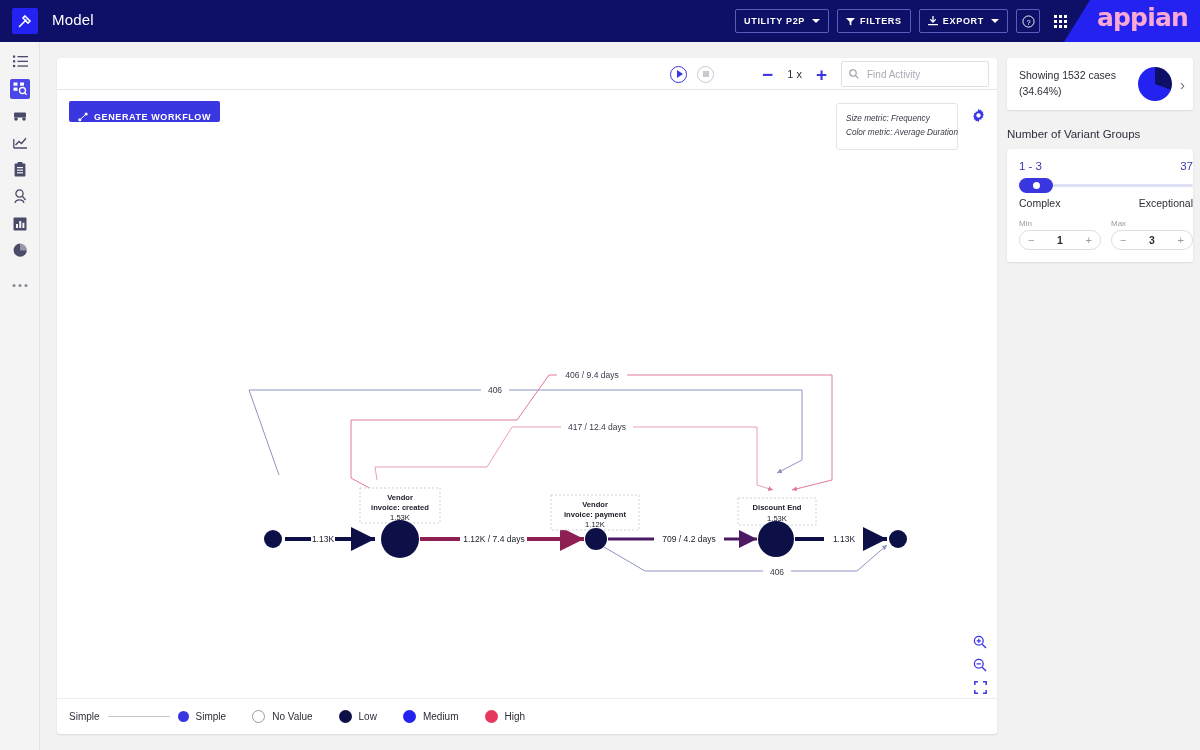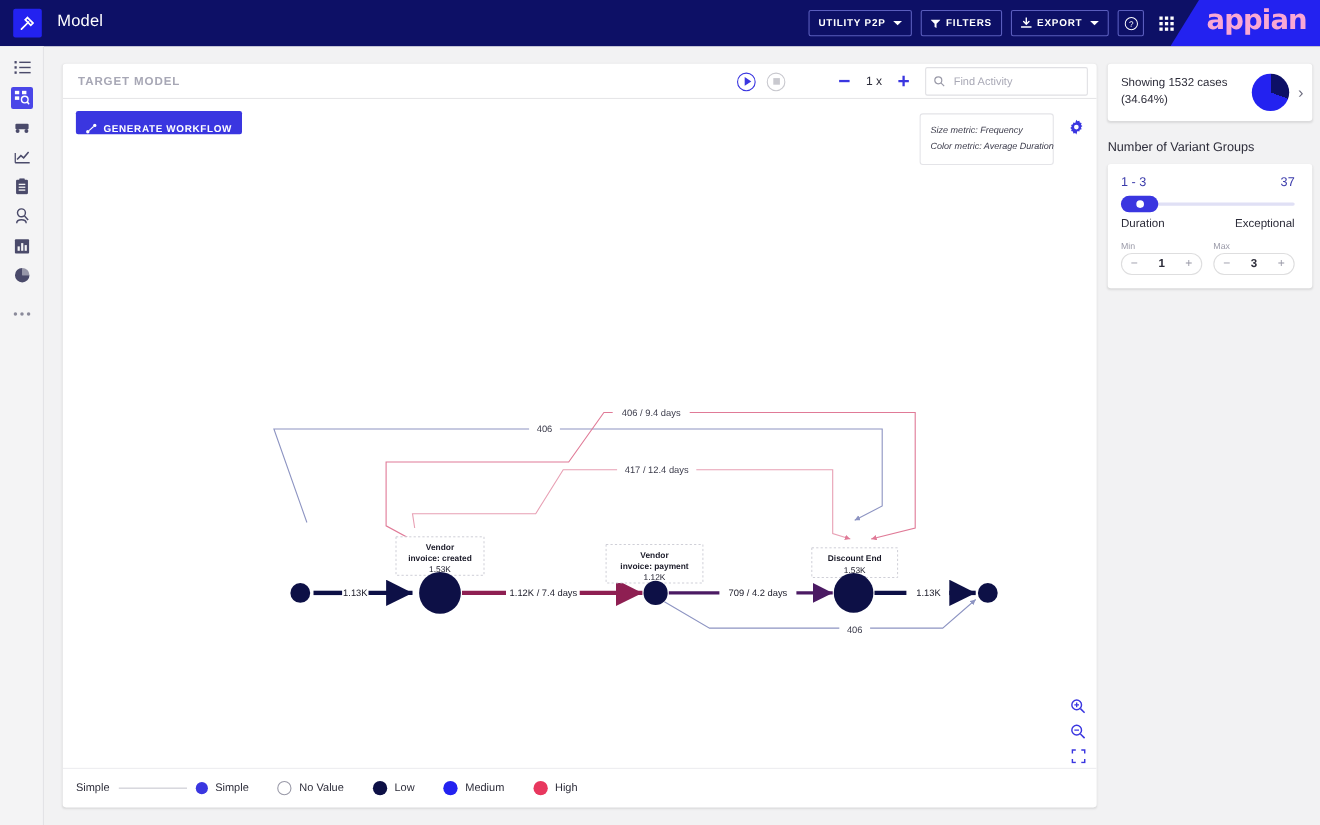--- a/index.html
+++ b/index.html
@@ -174,21 +174,21 @@
   .cases-text { font-size: 10.5px; color: #2d2d3a; line-height: 1.5; flex: 1; }
   .pie {
     width: 34px; height: 34px; border-radius: 50%;
     background: conic-gradient(#0d1066 0deg 110deg, #2322f0 110deg 360deg);
   }
   .chev { color: #6f6f80; font-size: 15px; cursor: pointer; padding-left: 2px; }
 
   .vg-title { font-size: 11.5px; color: #2d2d3a; margin: 18px 0 9px 0; }
   .vg-card {
     background: #fff; border-radius: 3px; box-shadow: 0 1px 2px rgba(0,0,0,.10);
-    padding: 11px 16px 12px 12px;
+    padding: 11px 0 12px 12px;
   }
   .vg-row { display: flex; justify-content: space-between; align-items: baseline; }
   .vg-range { font-size: 11.5px; color: #3a3aaa; }
   .vg-max { font-size: 11.5px; color: #3a3aaa; }
   .vg-slider { position: relative; height: 16px; margin: 5px 0 4px 0; }
   .vg-track {
     position: absolute; left: 0; right: 0; top: 7px; height: 3px; background: #e0e0f5; border-radius: 2px;
   }
   .vg-knob {
     position: absolute; left: 0; top: 1px; width: 34px; height: 15px; border-radius: 8px;
@@ -366,21 +366,20 @@
               <circle cx="14" cy="2.5" r="1.6"></circle>
             </g>
           </svg>
       </span>
     </div>
   </div>
 
   <div class="main">
 
     <div class="tabbar">
-      <div class="tab">TARGET MODEL</div>
 
       <div class="toolbar">
         <div class="t-play">
             <span class="tri"></span>
           </div>
         <div class="t-stop">
             <span class="sq"></span>
           </div>
         <div class="t-minus">−</div>
         <div class="t-zoom">1 x</div>
@@ -570,21 +569,21 @@
       </div>
 
       <div class="vg-slider">
         <div class="vg-track"></div>
         <div class="vg-knob">
             <i></i>
           </div>
       </div>
 
       <div class="vg-labels">
-        <span class="vg-lab">Duration</span>
+        <span class="vg-lab">Complex</span>
         <span class="vg-lab">Exceptional</span>
       </div>
 
       <div class="vg-steppers">
         <div class="vg-step">
           <div class="vg-step-lab">Min</div>
           <div class="vg-step-ctl">
             <span>−</span>
             <b>1</b>
             <span>+</span>

